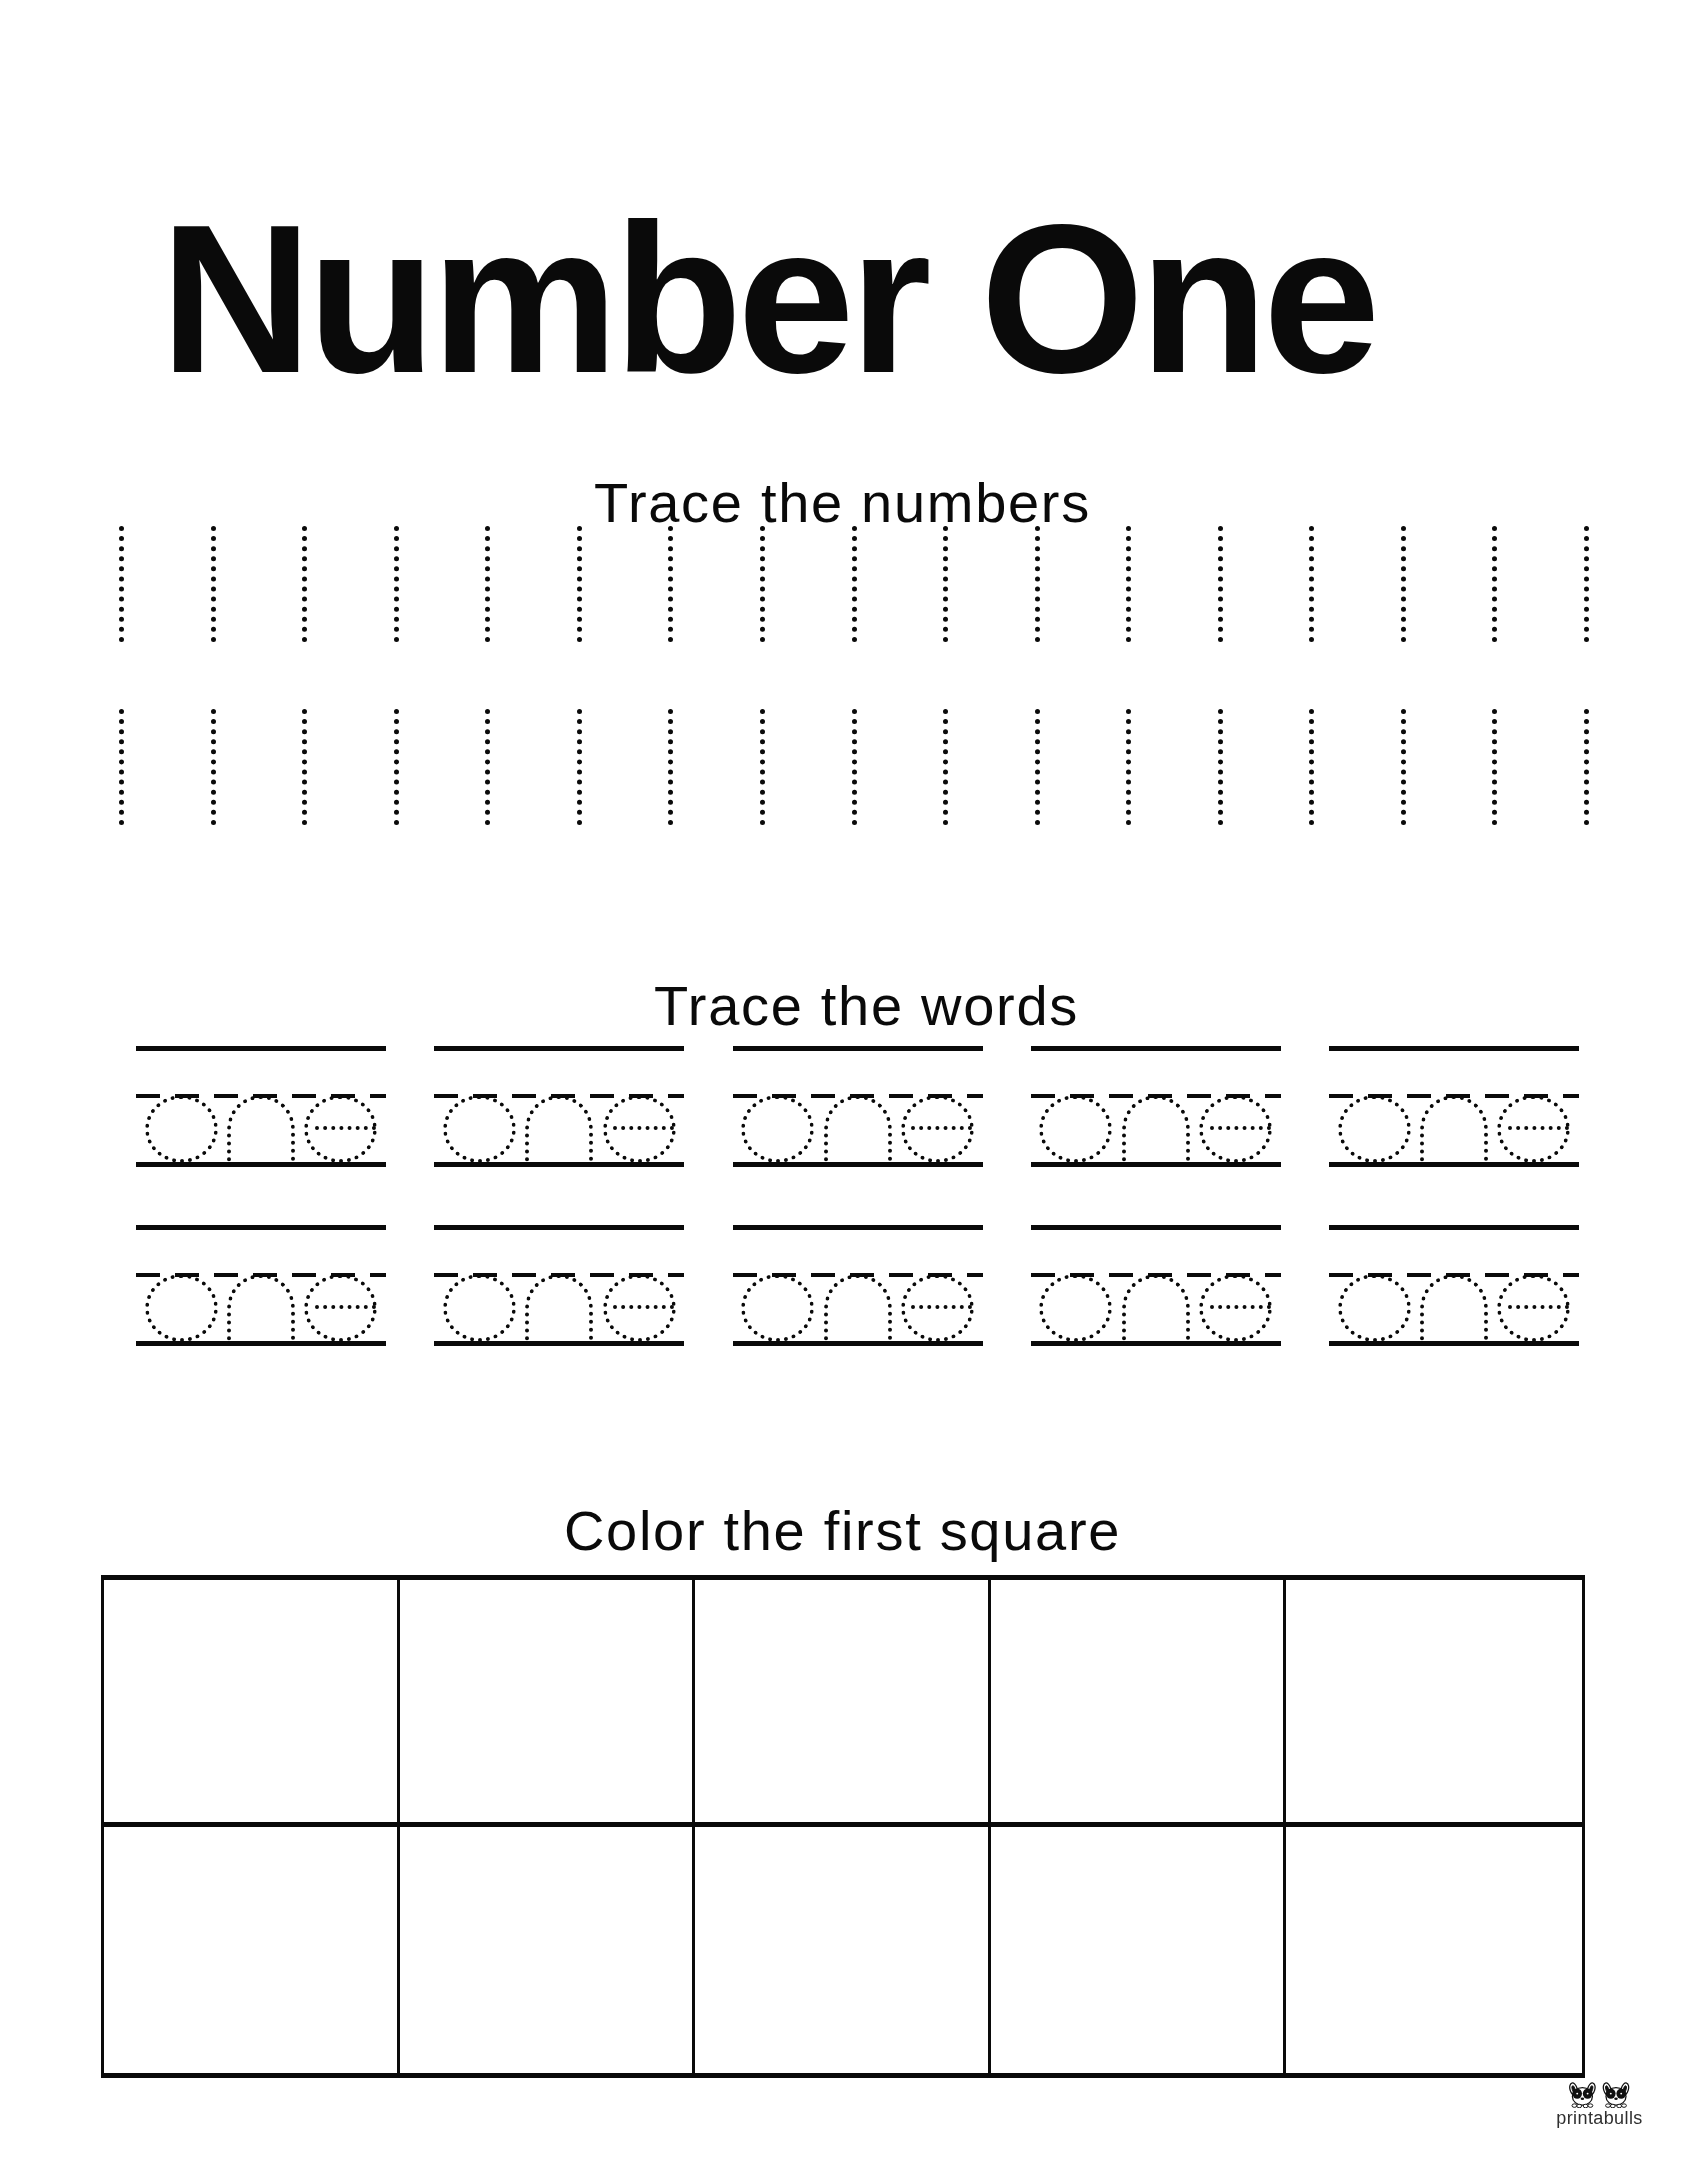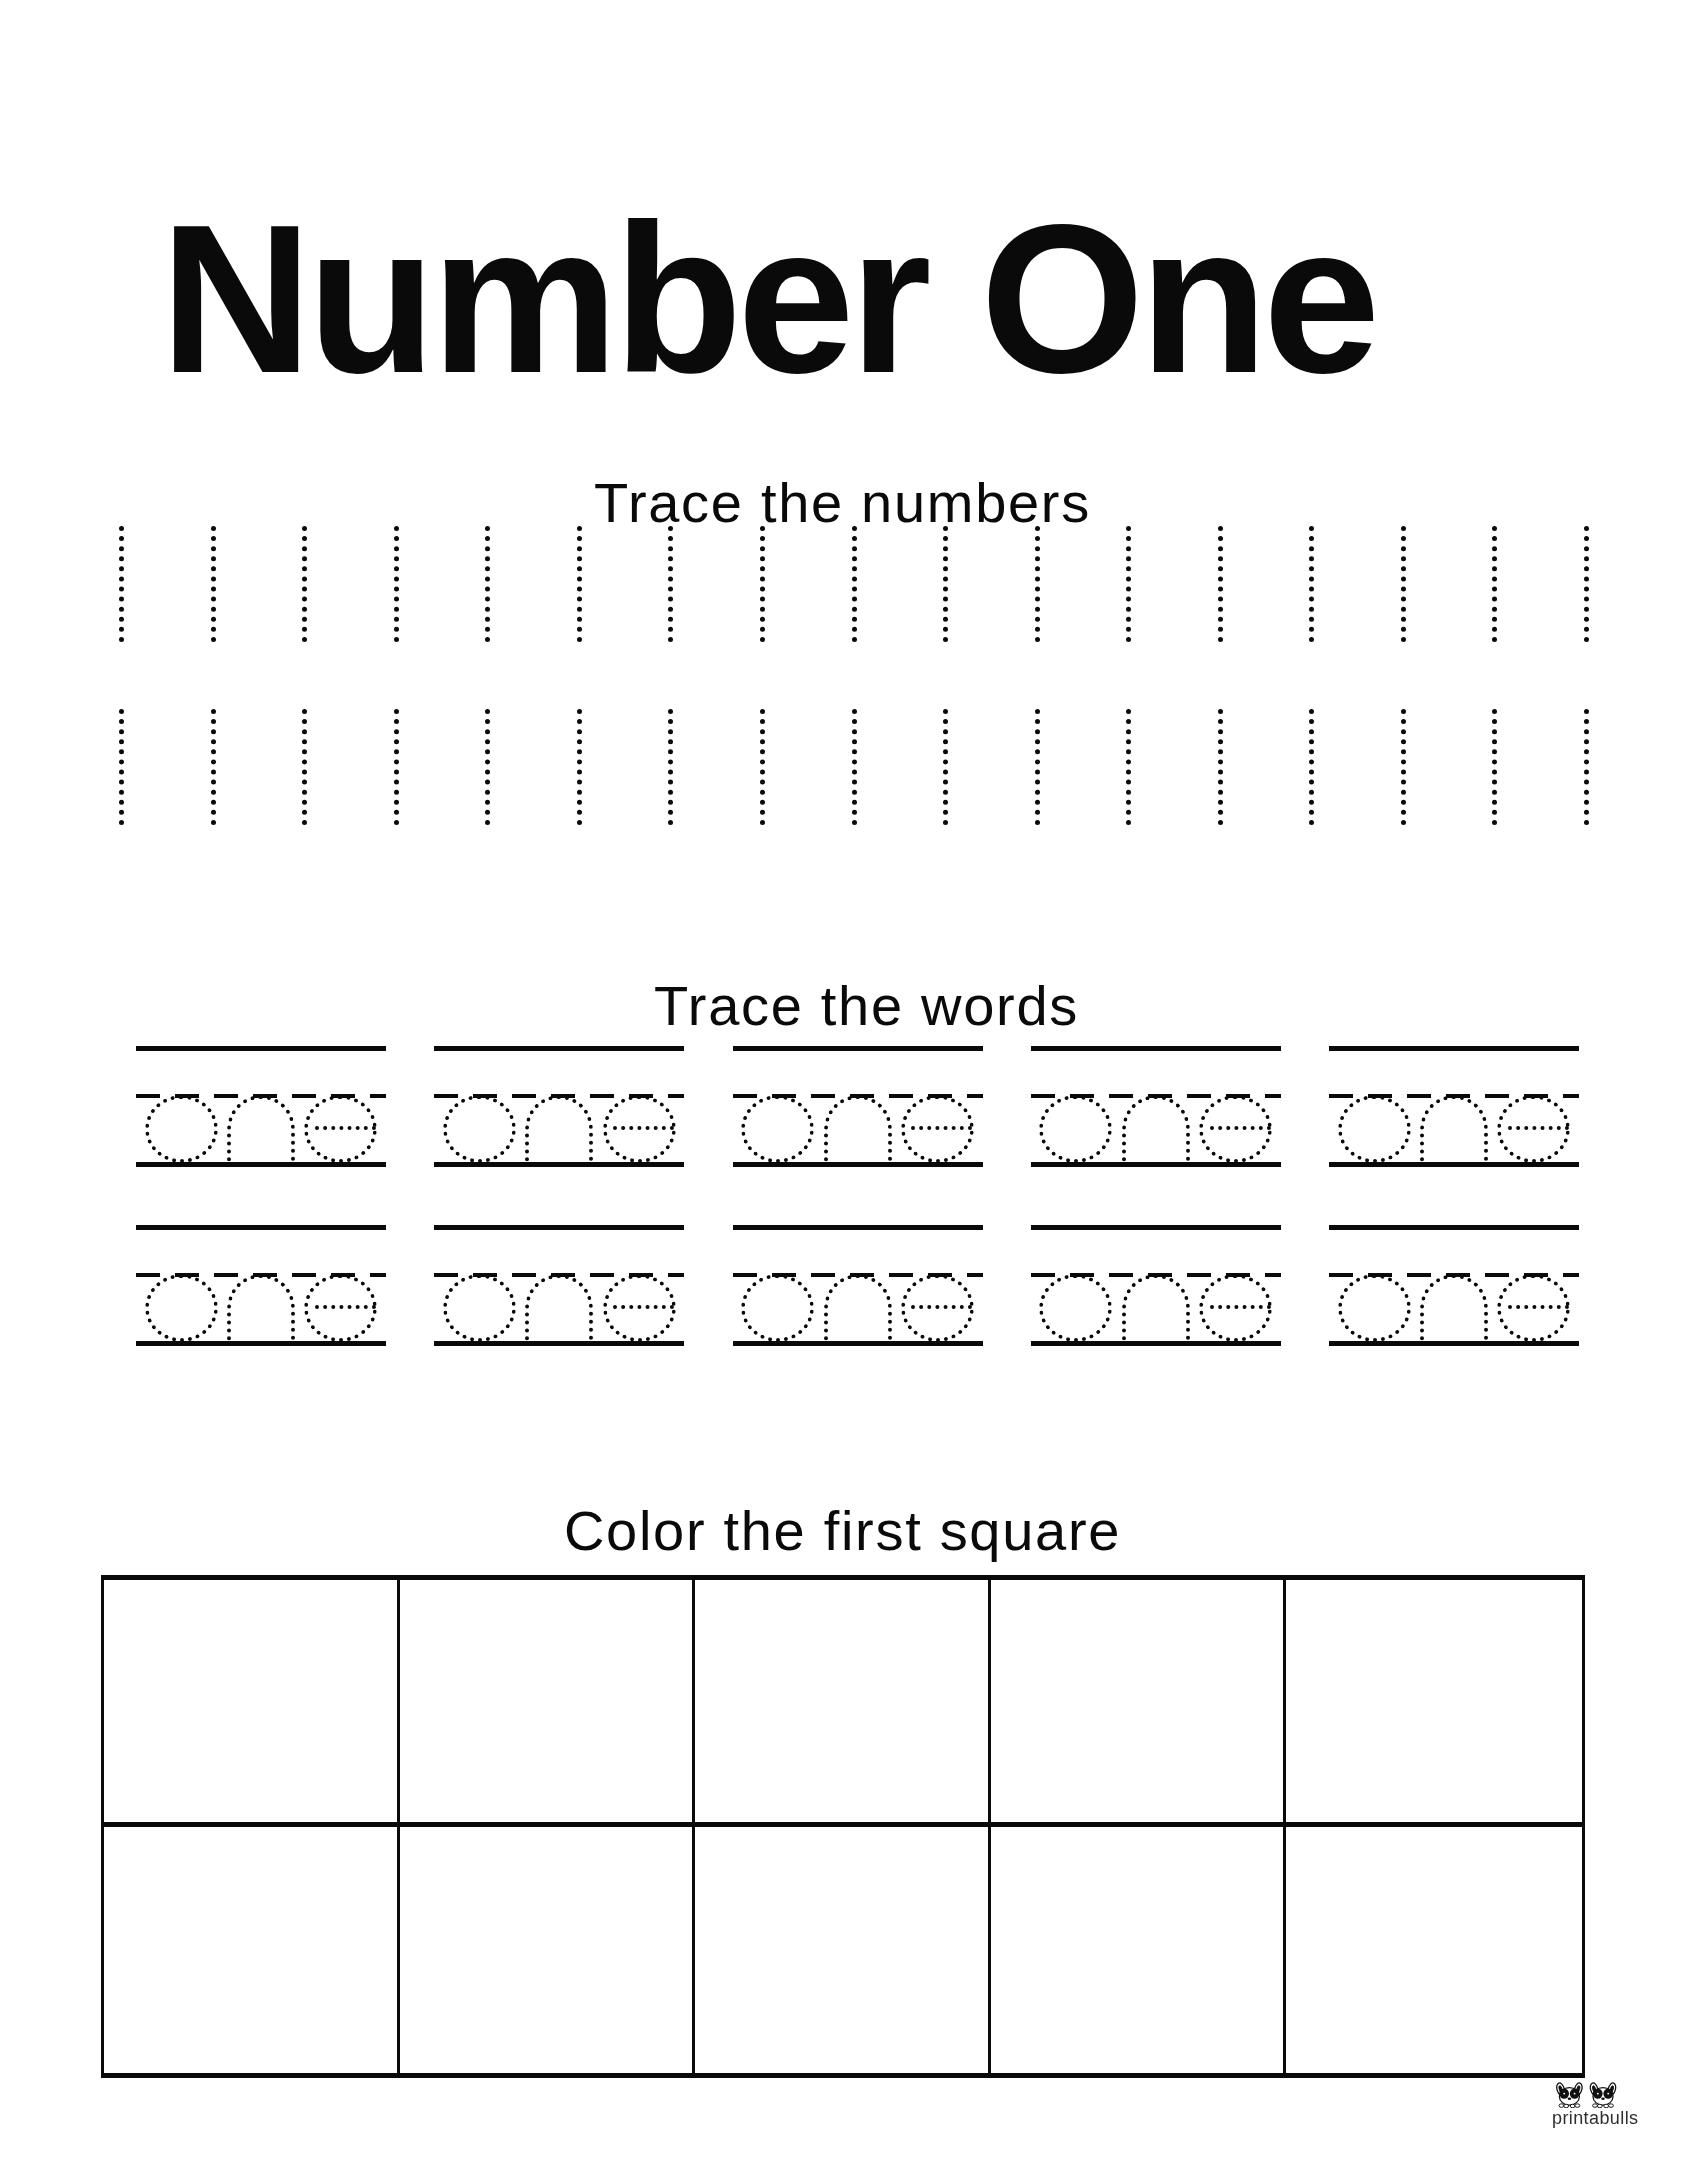--- a/index.html
+++ b/index.html
@@ -73,21 +73,21 @@
     display:grid;
     grid-template-columns:repeat(5,1fr);
     grid-template-rows:repeat(2,1fr);
   }
   .grid-square{box-sizing:border-box;background:#ffffff;border-right:3.4px solid #0a0a0a;}
   .grid-square:nth-child(5n){border-right:none;}
   .grid-square:nth-child(-n+5){border-bottom:5.1px solid #0a0a0a;}
   
   .logo{
     position:absolute;left:1552px;top:2082px;width:95px;
-    display:flex;flex-direction:column;
+    display:flex;flex-direction:column;align-items:center;
   }
   .logo svg{display:block;}
   .logo-text{
     font-size:18px;color:#2f2f2f;letter-spacing:0.4px;
     line-height:1;margin-top:1.7px;
   }
 </style>
 </head>
 <body>
 

